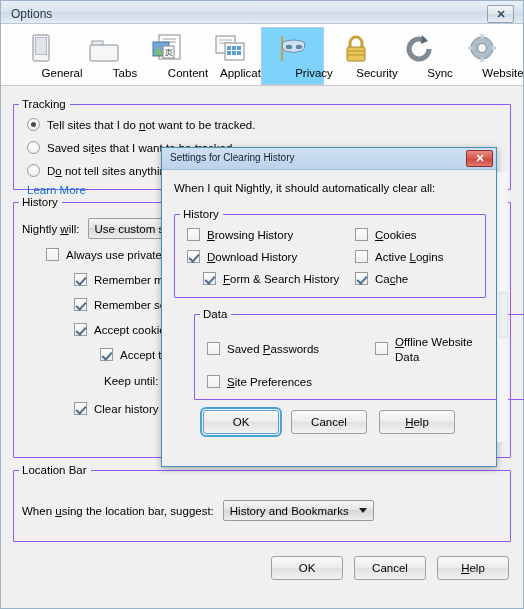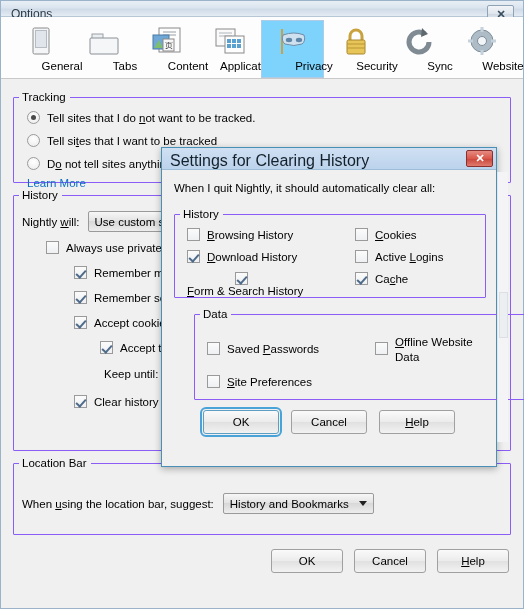--- a/index.html
+++ b/index.html
@@ -17,21 +17,21 @@
   #window {
     position: absolute; left: 0; top: 0;
     width: 524px; height: 609px;
     background: #f0f0f0;
     border: 1px solid #9bb3c8;
   }
 
   
   #titlebar {
     position: relative;
-    height: 16px;
+    height: 23px;
     background: linear-gradient(to bottom, #e8eef5 0%, #dbe5ef 45%, #cfdbe8 55%, #e4ebf3 100%);
     border-bottom: 1px solid #b7c7d6;
   }
   #titlebar .title {
     position: absolute; left: 10px; top: 6px;
     font-size: 12px; color: #2b3a48;
   }
   .winbtn {
     position: absolute; top: 4px;
     width: 27px; height: 18px;
@@ -185,21 +185,21 @@
     box-shadow: 0 2px 7px rgba(0,0,0,0.30);
   }
   #dlg-title {
     position: relative;
     height: 22px;
     background: linear-gradient(to bottom, #cfe0f2 0%, #bcd3ec 100%);
     border-bottom: 1px solid #9dbcd8;
   }
   #dlg-title .title {
     position: absolute; left: 8px; top: 4px;
-    font-size: 16px; color: #14212c;
+    font-size: 10px; color: #14212c;
   }
   #dlg-close {
     position: absolute; right: 3px; top: 2px;
     width: 27px; height: 17px;
     border: 1px solid #8a3030;
     border-radius: 2px;
     background: linear-gradient(to bottom, #e58b82, #d9584b 50%, #c8453a 51%, #e07a6e);
     display: flex; align-items: center; justify-content: center;
   }
   #dlg-close .xglyph { color: #ffffff; }
@@ -360,21 +360,21 @@
     <fieldset class="group" id="grp-tracking">
       <legend>Tracking</legend>
 
       <div class="row" style="left:13px; top:8px;">
         <span class="radio on"></span>
         <span class="lbl"><span>Tell sites that I do </span><span class="u">n</span><span>ot want to be tracked.</span></span>
       </div>
 
       <div class="row" style="left:13px; top:31px;">
         <span class="radio"></span>
-        <span class="lbl"><span>Tell si</span><span class="u">t</span><span>es that I want to be tracked</span></span>
+        <span class="lbl"><span>Saved si</span><span class="u">t</span><span>es that I want to be tracked</span></span>
       </div>
 
       <div class="row" style="left:13px; top:54px;">
         <span class="radio"></span>
         <span class="lbl"><span>D</span><span class="u">o</span><span> not tell sites anything about my tracking preferences</span></span>
       </div>
 
       <div class="row" style="left:13px; top:74px;">
         <a class="link" href="#">Learn More</a>
       </div>
@@ -469,21 +469,21 @@
         <legend>History</legend>
 
         <div class="row" style="left:12px; top:8px;">
           <span class="cbox"></span>
           <span class="lbl"><span></span><span class="u">B</span><span>rowsing History</span></span>
         </div>
         <div class="row" style="left:12px; top:30px;">
           <span class="cbox on"></span>
           <span class="lbl"><span></span><span class="u">D</span><span>ownload History</span></span>
         </div>
-        <div class="row" style="left:12px; top:52px;flex-direction:column;">
+        <div class="row" style="left:28px; top:52px;">
           <span class="cbox on"></span>
           <span class="lbl"><span></span><span class="u">F</span><span>orm &amp; Search History</span></span>
         </div>
 
         <div class="row" style="left:180px; top:8px;">
           <span class="cbox"></span>
           <span class="lbl"><span></span><span class="u">C</span><span>ookies</span></span>
         </div>
         <div class="row" style="left:180px; top:30px;">
           <span class="cbox"></span>

